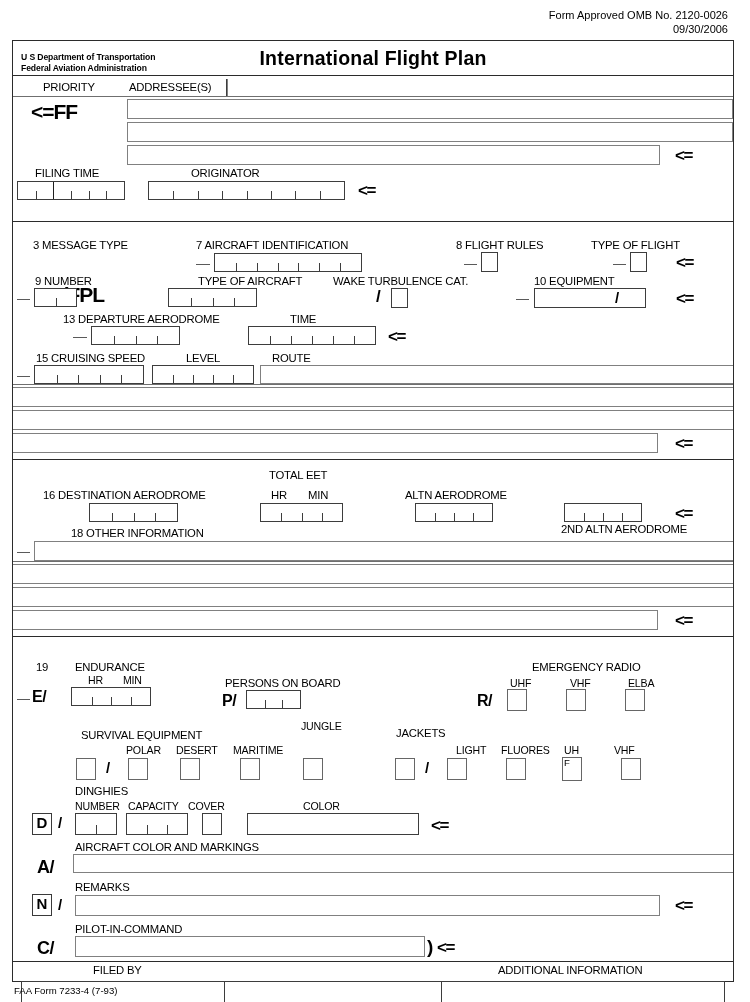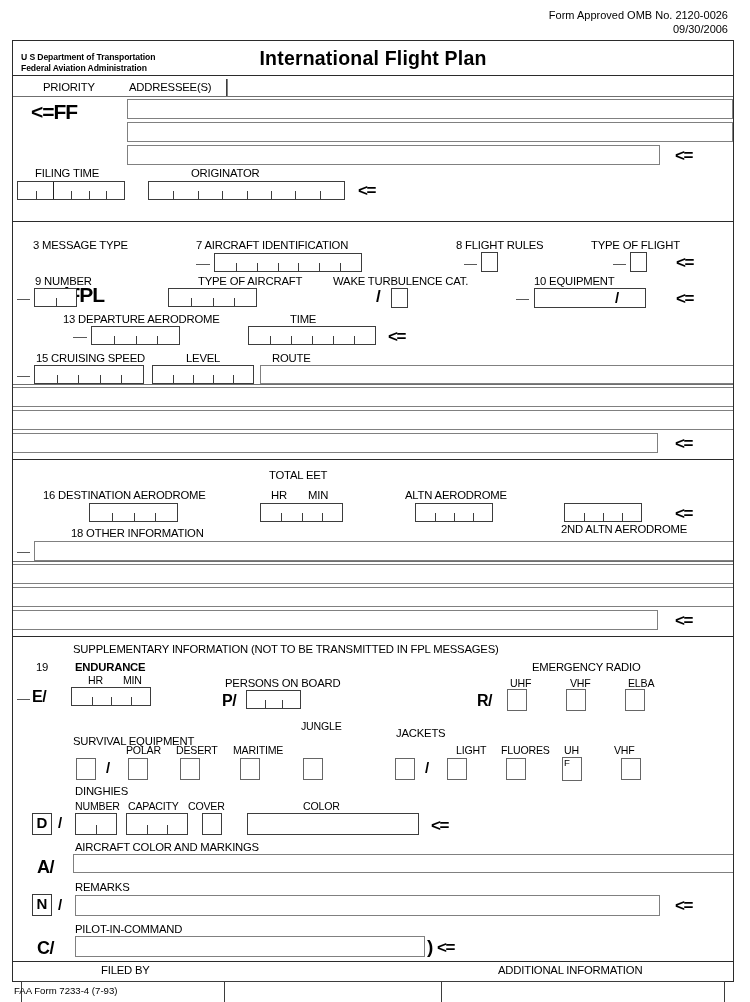--- a/index.html
+++ b/index.html
@@ -365,24 +365,23 @@
     <div class="lbl" style="left:22px; top:486px;margin-left:36px;">18 OTHER INFORMATION</div>
     <div class="dash" style="left:4px; top:511px; width:13px;"></div>
     <div class="box-thin" style="left:21px; top:500px; width:699px; height:20px; border-right:none;"></div>
     <div class="hsep-thin" style="top:520px;"></div>
     <div class="box-thin" style="left:0px; top:523px; width:720px; height:20px; border-left:none; border-right:none;"></div>
     <div class="box-thin" style="left:0px; top:546px; width:720px; height:20px; border-left:none; border-right:none;"></div>
     <div class="box-thin" style="left:0px; top:569px; width:645px; height:20px; border-left:none;"></div>
     <div class="arrow" style="left:662px; top:571px;">&lt;=</div>
     <div class="hsep" style="top:595px;"></div>
 
-    <div class="lbl" style="left:60px; top:602px;">SUPPLEMENTARY INFORMATION (NOT TO BE TRANSMITTED IN FPL MESSAGES)</div>
 
     <div class="lbl" style="left:23px; top:620px;">19</div>
-    <div class="lbl" style="left:62px; top:620px;font-weight:bold;">ENDURANCE</div>
+    <div class="lbl" style="left:62px; top:620px;">ENDURANCE</div>
     <div class="lbl lbl-sm" style="left:75px; top:633px;">HR</div>
     <div class="lbl lbl-sm" style="left:110px; top:633px;">MIN</div>
     <div class="dash" style="left:4px; top:658px; width:13px;"></div>
     <div class="code code-md" style="left:19px; top:648px;">E/</div>
     <div class="cells" style="left:58px; top:646px; width:80px; height:19px;" title="">
       <i></i>
         <i></i>
         <i></i>
         <i></i>
     </div>
@@ -397,21 +396,21 @@
 
     <div class="lbl" style="left:519px; top:620px;">EMERGENCY RADIO</div>
     <div class="lbl lbl-sm" style="left:497px; top:636px;">UHF</div>
     <div class="lbl lbl-sm" style="left:557px; top:636px;">VHF</div>
     <div class="lbl lbl-sm" style="left:615px; top:636px;">ELBA</div>
     <div class="code code-md" style="left:464px; top:652px;">R/</div>
     <div class="chk" style="left:494px; top:648px; width:20px; height:22px;" title=""></div>
     <div class="chk" style="left:553px; top:648px; width:20px; height:22px;" title=""></div>
     <div class="chk" style="left:612px; top:648px; width:20px; height:22px;" title=""></div>
 
-    <div class="lbl" style="left:60px; top:688px;margin-top:6px;">SURVIVAL EQUIPMENT</div>
+    <div class="lbl" style="left:68px; top:688px;">SURVIVAL EQUIPMENT</div>
     <div class="lbl lbl-sm" style="left:113px; top:703px;">POLAR</div>
     <div class="lbl lbl-sm" style="left:163px; top:703px;">DESERT</div>
     <div class="lbl lbl-sm" style="left:220px; top:703px;">MARITIME</div>
     <div class="lbl lbl-sm" style="left:288px; top:679px;">JUNGLE</div>
 
     <div class="chk" style="left:63px; top:717px; width:20px; height:22px;" title=""></div>
     <div class="slash slash-thin" style="left:93px; top:718px;">/</div>
     <div class="chk" style="left:115px; top:717px; width:20px; height:22px;" title=""></div>
     <div class="chk" style="left:167px; top:717px; width:20px; height:22px;" title=""></div>
     <div class="chk" style="left:227px; top:717px; width:20px; height:22px;" title=""></div>
@@ -463,21 +462,21 @@
     <div class="arrow" style="left:662px; top:856px;">&lt;=</div>
 
     <div class="lbl" style="left:62px; top:882px;">PILOT-IN-COMMAND</div>
     <div class="code code-md" style="left:24px; top:898px; font-size:18px;">C/</div>
     <div class="box-thin" style="left:62px; top:895px; width:350px; height:21px;"></div>
     <div class="code" style="left:414px; top:896px; font-size:19px;">)</div>
     <div class="arrow" style="left:424px; top:898px;">&lt;=</div>
 
     <div class="hsep" style="top:920px;"></div>
 
-    <div class="lbl" style="left:88px; top:923px;">FILED BY</div>
+    <div class="lbl" style="left:80px; top:923px;">FILED BY</div>
     <div class="lbl" style="left:270px; top:956px;">ACCEPTED BY</div>
     <div class="lbl" style="left:485px; top:923px;">ADDITIONAL INFORMATION</div>
 
     <div class="box" style="left:8px; top:940px; width:203px; height:46px; border-right:none;"></div>
     <div class="box" style="left:211px; top:940px; width:217px; height:46px; border-right:none;"></div>
     <div class="box" style="left:428px; top:940px; width:284px; height:46px;"></div>
   </div>
 
   <div class="footnote">FAA Form 7233-4 (7-93)</div>
 </div>

